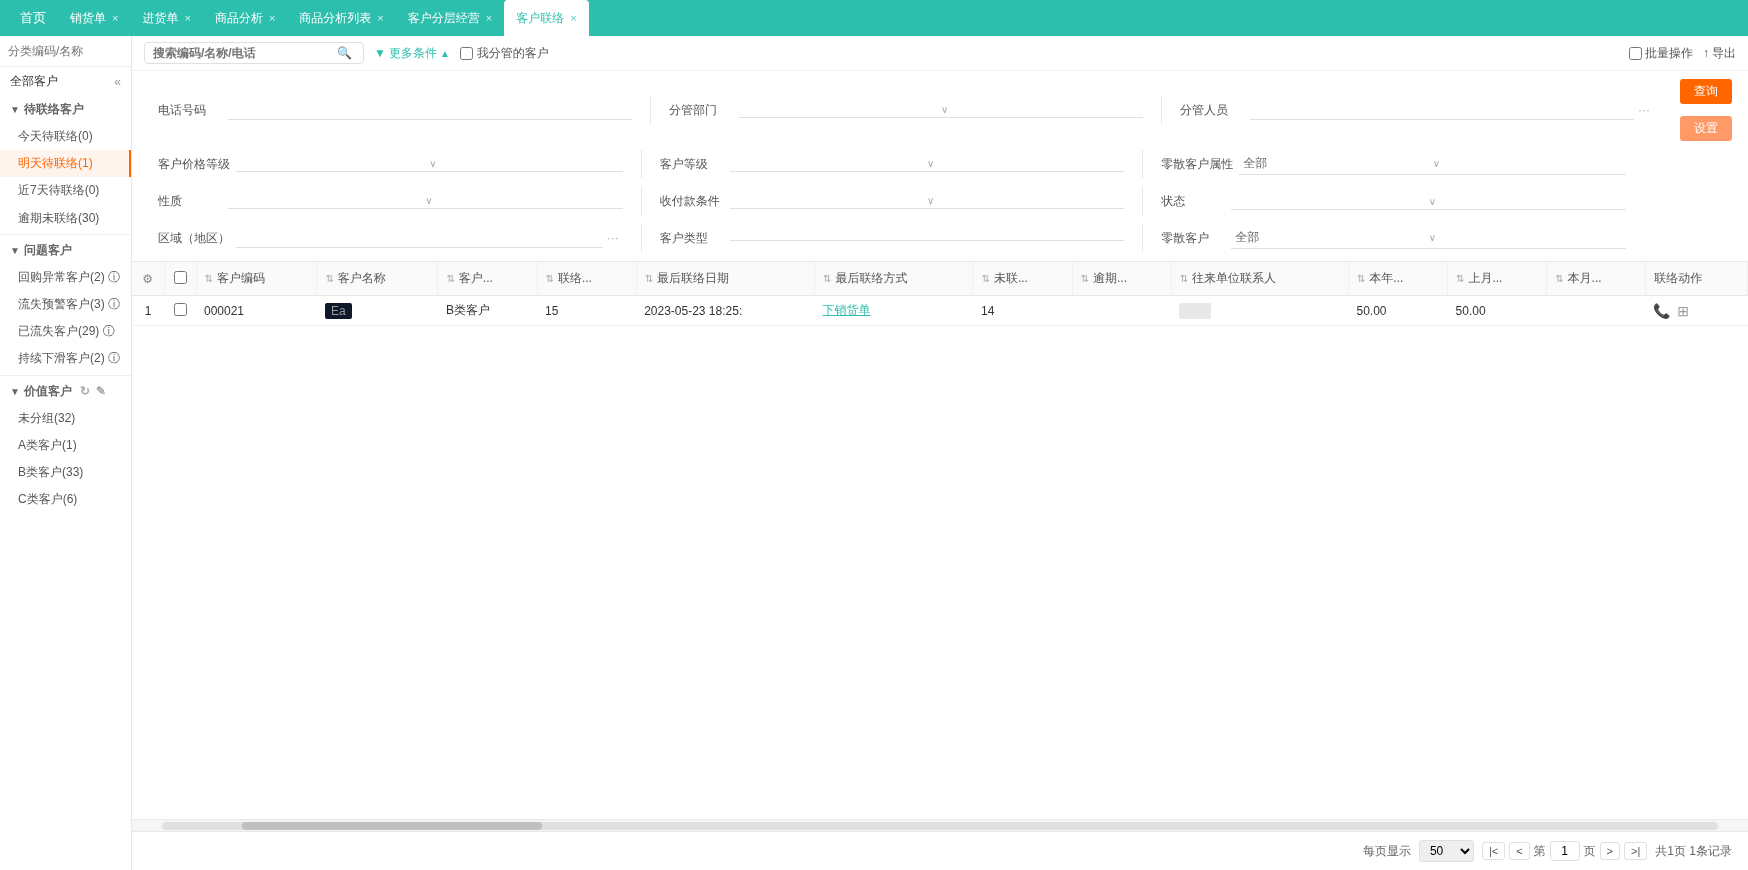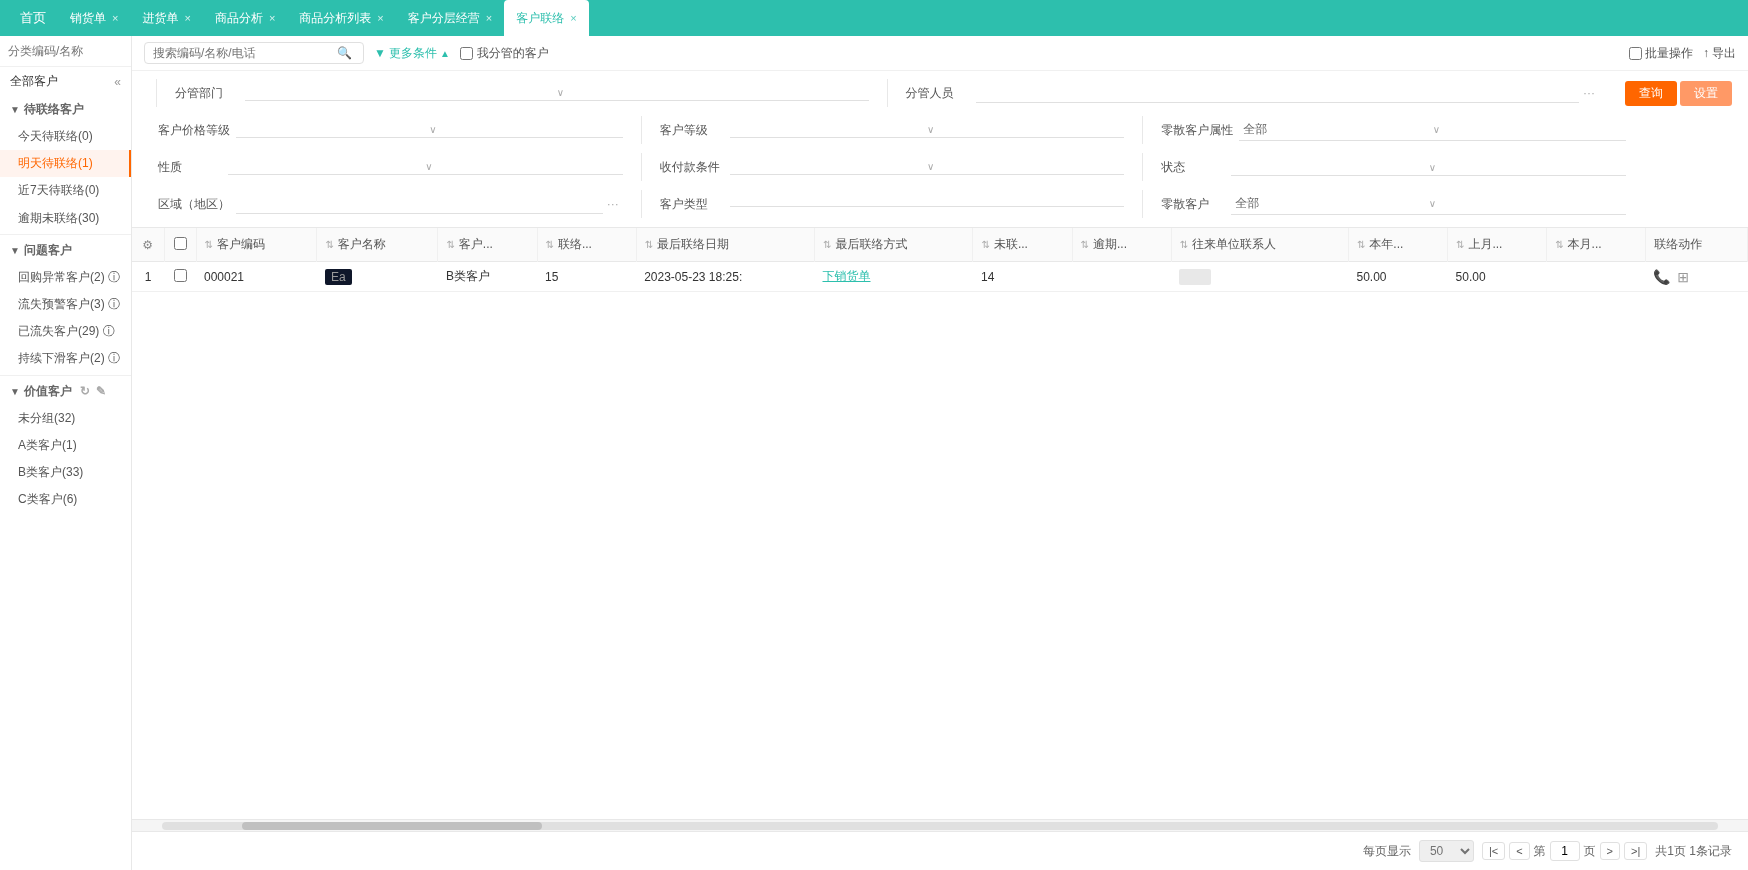--- a/index.html
+++ b/index.html
@@ -67,21 +67,21 @@
     }
     .filter-label { color: #555; white-space: nowrap; min-width: 70px; padding-right: 6px; }
     .filter-input {
       flex: 1; border: none; border-bottom: 1px solid #e0e0e0; outline: none; padding: 2px 4px; font-size: 12px; color: #666;
     }
     .filter-select {
       display: flex; align-items: center; flex: 1; border: none; border-bottom: 1px solid #e0e0e0; padding: 2px 4px; cursor: pointer; color: #666;
     }
     .filter-select span { flex: 1; }
     .filter-select .arrow { color: #aaa; font-size: 10px; }
-    .filter-action-col { display: flex; flex-direction: row; gap: 3px; margin-left: 12px; }
+    .filter-action-col { display: flex; flex-direction: column; gap: 12px; margin-left: 12px; }
     .btn-query {
       background: #ff6600; color: white; border: none; border-radius: 3px; padding: 4px 14px; cursor: pointer; font-size: 12px;
     }
     .btn-reset {
       background: #ff9966; color: white; border: none; border-radius: 3px; padding: 4px 14px; cursor: pointer; font-size: 12px;
     }
     .filter-dots { color: #aaa; cursor: pointer; padding: 0 4px; }
 
     
     .table-area { flex: 1; overflow: auto; background: #fff; }
@@ -98,21 +98,21 @@
     .link-text { color: #2dbfad; cursor: pointer; text-decoration: underline; }
     .action-icons { display: flex; gap: 6px; }
     .action-icon { color: #999; cursor: pointer; font-size: 14px; }
     .settings-icon-th { color: #888; cursor: pointer; }
 
     
     .table-footer {
       display: flex; align-items: center; justify-content: flex-end; padding: 8px 16px; background: #fff; border-top: 1px solid #e8e8e8; gap: 8px;
     }
     .page-size-label { color: #666; }
-    .page-size-select { border: 1px solid #e0e0e0; border-radius: 3px; padding: 2px 6px; cursor: pointer; color: #737373; }
+    .page-size-select { border: 1px solid #e0e0e0; border-radius: 3px; padding: 2px 6px; cursor: pointer; color: #000000; }
     .page-nav { display: flex; align-items: center; gap: 4px; }
     .page-nav-btn { border: 1px solid #e0e0e0; background: #fff; color: #555; padding: 2px 6px; cursor: pointer; border-radius: 3px; font-size: 11px; }
     .page-nav-btn:disabled { color: #ccc; cursor: default; }
     .page-info { color: #666; }
     .page-input { width: 30px; border: 1px solid #e0e0e0; border-radius: 3px; text-align: center; padding: 2px; }
     .total-records { color: #666; white-space: nowrap; }
     .scrollbar-area { height: 12px; background: #f5f5f5; border-top: 1px solid #e8e8e8; }
     .scrollbar-track { height: 8px; background: #e0e0e0; border-radius: 4px; margin: 2px 30px; position: relative; }
     .scrollbar-thumb { height: 8px; width: 300px; background: #c0c0c0; border-radius: 4px; position: absolute; left: 80px; }
 
@@ -196,21 +196,21 @@
     <div class="sidebar-item">未分组(32)</div>
     <div class="sidebar-item">A类客户(1)</div>
     <div class="sidebar-item">B类客户(33)</div>
     <div class="sidebar-item">C类客户(6)</div>
   </div>
 
   <div class="content-area">
 
     <div class="search-bar">
       <div class="search-input-wrap">
-        <input type="text" style="color: rgb(153, 153, 153);" placeholder="搜索编码/名称/电话">
+        <input type="text" style="color: rgb(153, 153, 153); font-weight: bold;" placeholder="搜索编码/名称/电话">
         <span style="color:#2dbfad;cursor:pointer;">🔍</span>
       </div>
       <div class="more-conditions">
         <span style="color:#2dbfad;">▼</span>
         <span>更多条件</span>
         <span style="font-size:10px;">▲</span>
       </div>
       <div class="my-customers">
         <input type="checkbox" class="teal-check" style="">
         <span>我分管的客户</span>
@@ -223,20 +223,24 @@
         <div class="export-btn">
           <span>↑</span>
           <span>导出</span>
         </div>
       </div>
     </div>
 
     <div class="filter-panel">
 
       <div style="display:flex; align-items:center; margin-bottom:8px;">
+        <div class="filter-group" style="flex:1;">
+          <span class="filter-label">电话号码</span>
+          <input class="filter-input" type="text" style="">
+        </div>
         <div style="width:1px;background:#e8e8e8;height:28px;margin:0 8px;"></div>
         <div class="filter-group" style="flex:1;">
           <span class="filter-label">分管部门</span>
           <div class="filter-select">
             <span></span>
             <span class="arrow">∨</span>
           </div>
         </div>
         <div style="width:1px;background:#e8e8e8;height:28px;margin:0 8px;"></div>
         <div class="filter-group" style="flex:1; align-items:center;">

